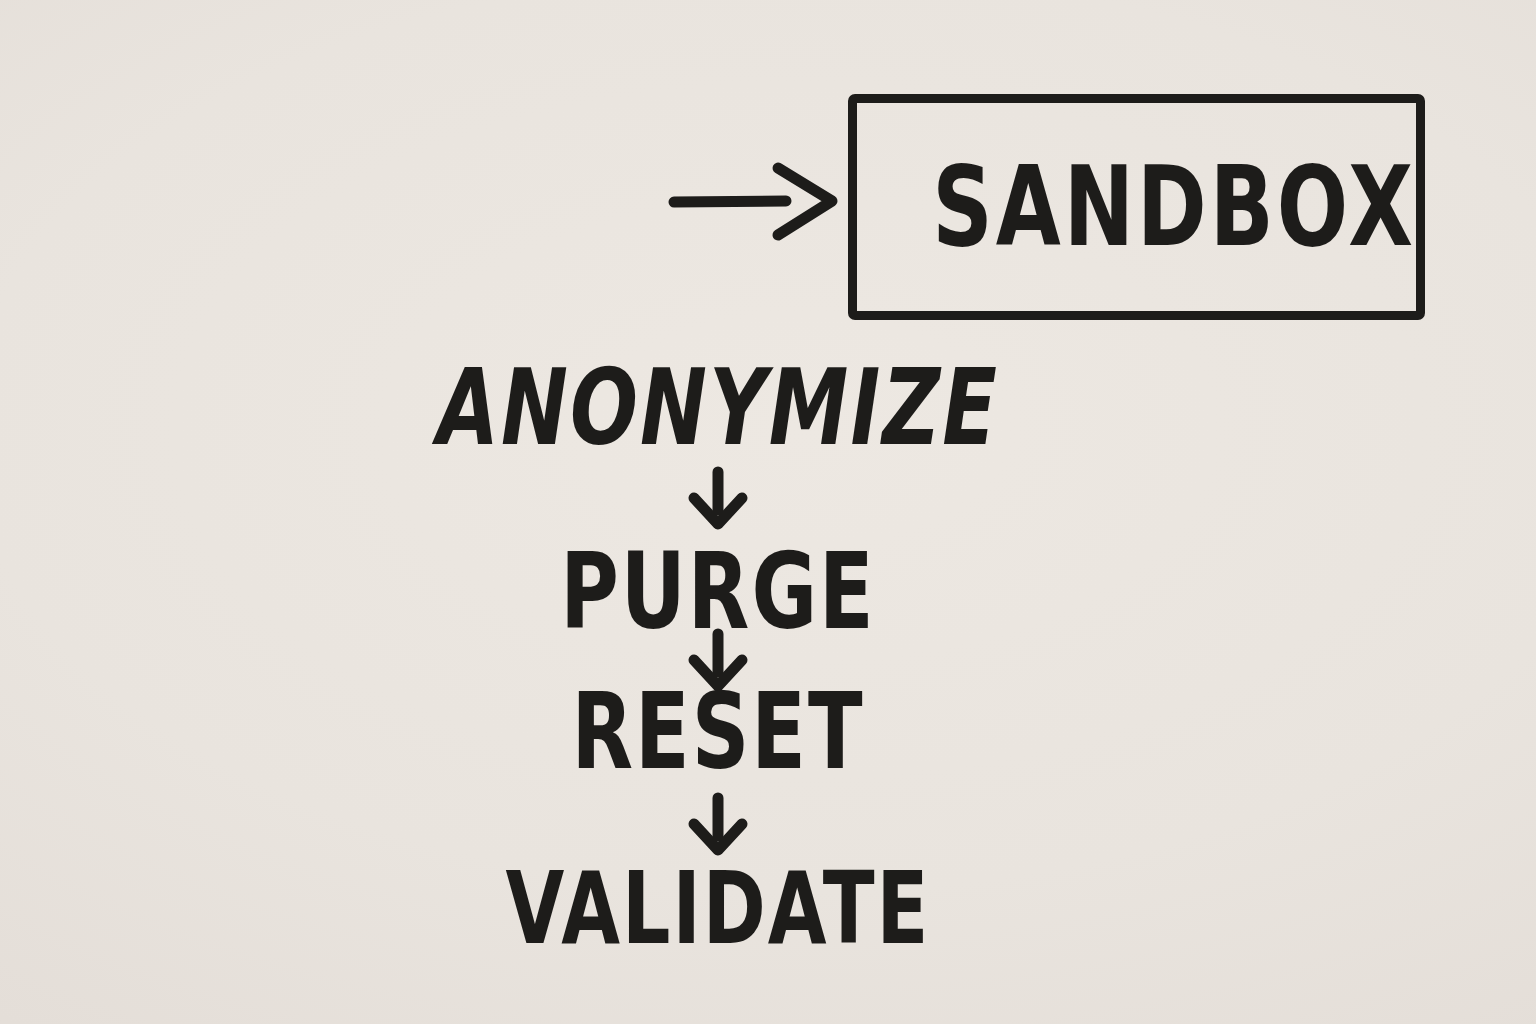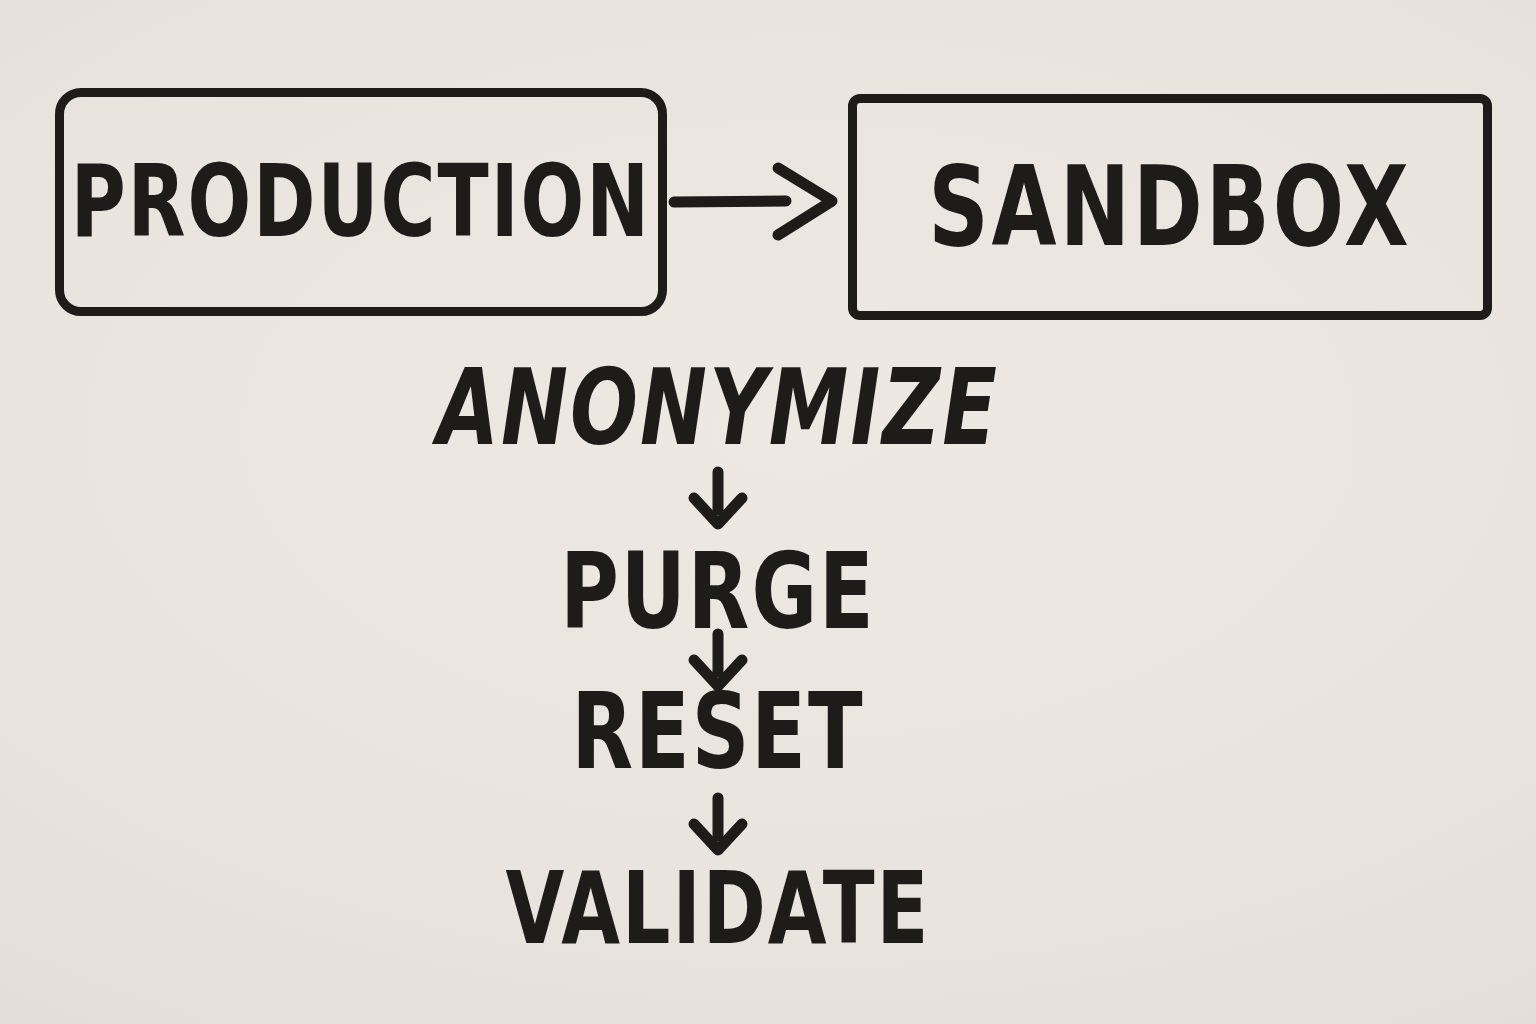--- a/index.html
+++ b/index.html
@@ -30,21 +30,21 @@
     position: absolute;
     border: 9px solid #1d1c1a;
     border-radius: 26px;
     display: flex;
     align-items: center;
     justify-content: center;
     background: transparent;
   }
 
   .node-production { left: 55px;  top: 88px; width: 612px; height: 228px; }
-  .node-sandbox    { left: 848px; top: 94px; width: 644px; height: 226px; border-radius: 12px; }
+  .node-sandbox    { left: 848px; top: 94px; width: 577px; height: 226px; border-radius: 7px; justify-content: flex-end; }
 
   .node-production .marker-text { font-size: 75px; }
   .node-sandbox    .marker-text { font-size: 84px; letter-spacing: 3px; }
 
   .arrow-right-svg {
     position: absolute;
     left: 666px; top: 156px;
     width: 178px; height: 90px;
   }
 
@@ -84,23 +84,20 @@
     stroke-linecap: round;
     stroke-linejoin: round;
     fill: none;
   }
 </style>
 </head>
 <body>
 
 <div class="canvas">
 
-  <div class="node node-production">
-    <span class="marker-text">PRODUCTION</span>
-  </div>
 
   <svg class="arrow-right-svg" viewBox="0 0 178 90">
     <line class="ink" x1="8" y1="46" x2="120" y2="45"></line>
     <polyline class="ink" points="112,12 166,45 112,79"></polyline>
   </svg>
 
   <div class="node node-sandbox">
     <span class="marker-text">SANDBOX</span>
   </div>
 

